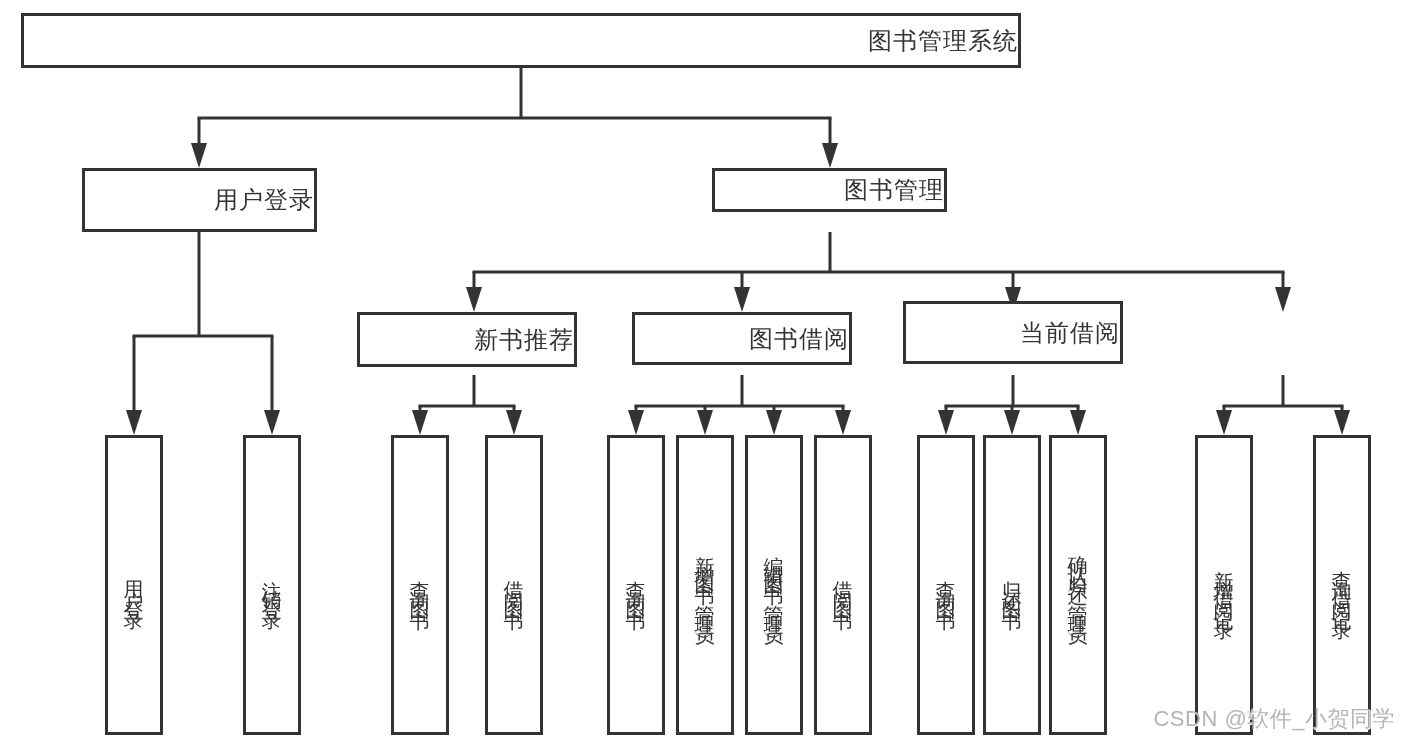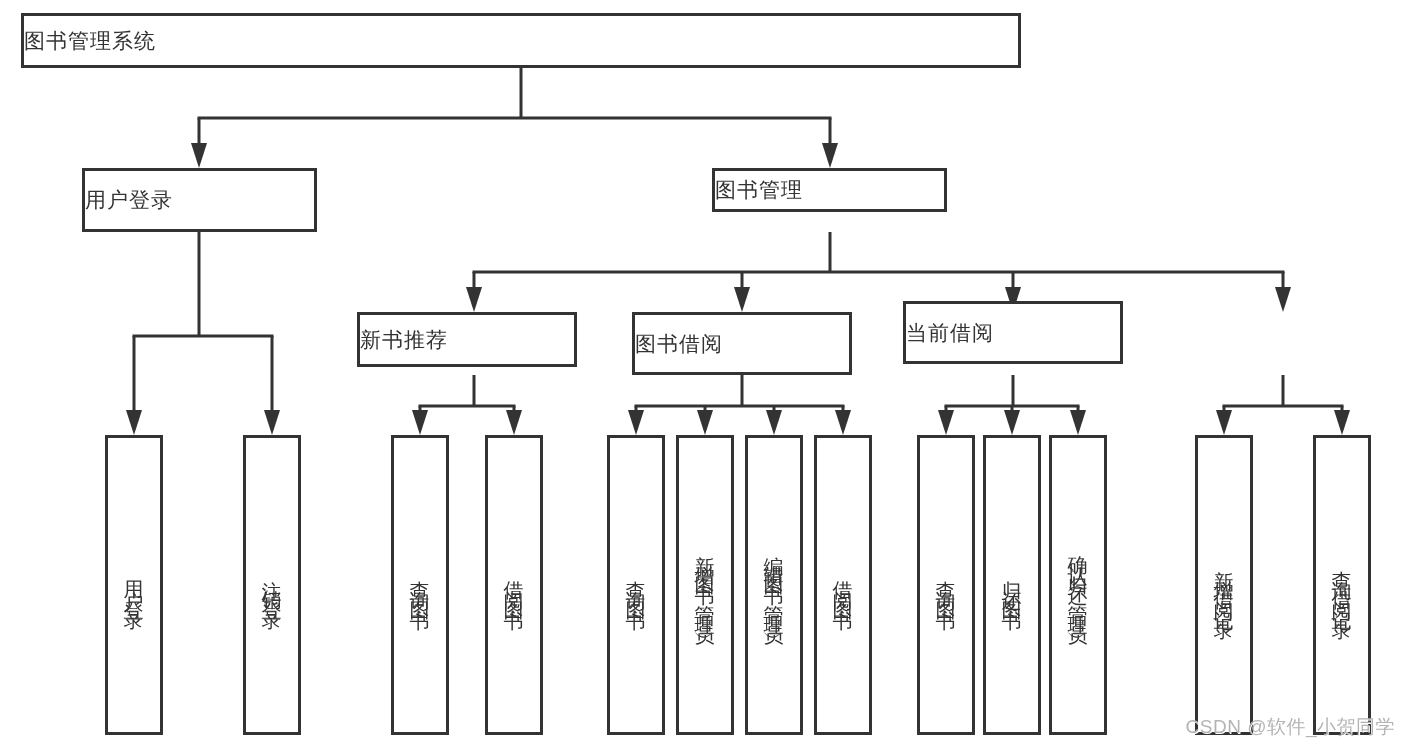--- a/index.html
+++ b/index.html
@@ -1,26 +1,26 @@
 <!DOCTYPE html>
 <html><head>
 <meta charset="utf-8">
 <style>
   html,body{margin:0;padding:0;background:#ffffff}
   body{font-family:"Liberation Sans","DejaVu Sans",sans-serif}
   .canvas{position:relative;width:1405px;height:747px;background:#ffffff;overflow:hidden}
   .wires{position:absolute;left:0;top:0}
   .node{position:absolute;box-sizing:border-box;border:3px solid #333333;background:#ffffff;
-        display:flex;align-items:center;justify-content:flex-start;color:#333333;
-        font-size:21px;letter-spacing:1px;white-space:nowrap}
+        display:flex;align-items:center;justify-content:flex-end;color:#333333;
+        font-size:24px;letter-spacing:1px;white-space:nowrap}
   .vnode{position:absolute;box-sizing:border-box;top:435px;width:58px;height:300px;
          border:3px solid #333333;background:#ffffff;
          display:flex;align-items:center;justify-content:center;color:#333333}
   .vnode span{writing-mode:vertical-rl;text-orientation:mixed;font-size:20px;line-height:1;letter-spacing:10px}
-  .watermark{position:absolute;right:10px;bottom:7px;font-size:19px;color:#b4b4b4;
+  .watermark{position:absolute;right:10px;bottom:13px;font-size:22px;color:#b4b4b4;
              letter-spacing:0.5px;text-shadow:1px 1px 0 #ffffff;z-index:3}
 </style>
 </head>
 <body>
 
 <div class="canvas">
 
   <svg class="wires" width="1405" height="747" viewBox="0 0 1405 747">
       <line x1="521" y1="68" x2="521" y2="118" stroke="#333333" stroke-width="3"></line>
       <line x1="199" y1="232" x2="199" y2="336" stroke="#333333" stroke-width="3"></line>
@@ -83,21 +83,21 @@
   <div class="node" style="left:82px;top:168px;width:235px;height:64px">
     <span>用户登录</span>
   </div>
   <div class="node" style="left:712px;top:168px;width:235px;height:44px">
     <span>图书管理</span>
   </div>
 
   <div class="node" style="left:357px;top:312px;width:220px;height:55px">
     <span>新书推荐</span>
   </div>
-  <div class="node" style="left:632px;top:312px;width:220px;height:63px">
+  <div class="node" style="left:632px;top:312px;width:220px;height:53px">
     <span>图书借阅</span>
   </div>
   <div class="node" style="left:903px;top:301px;width:220px;height:63px">
     <span>当前借阅</span>
   </div>
 
   <div class="vnode" style="left:105px">
     <span>用户登录</span>
   </div>
   <div class="vnode" style="left:243px">

